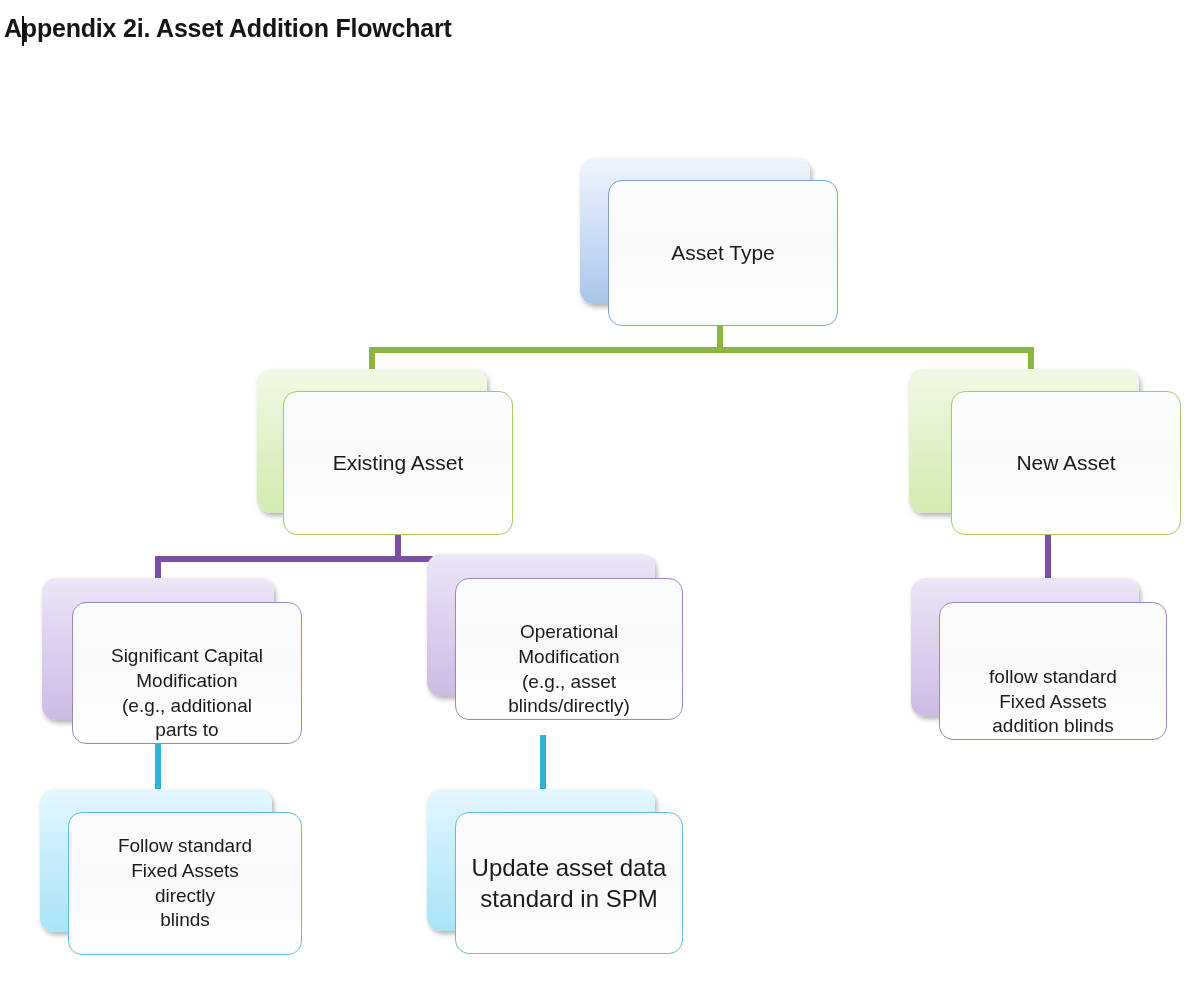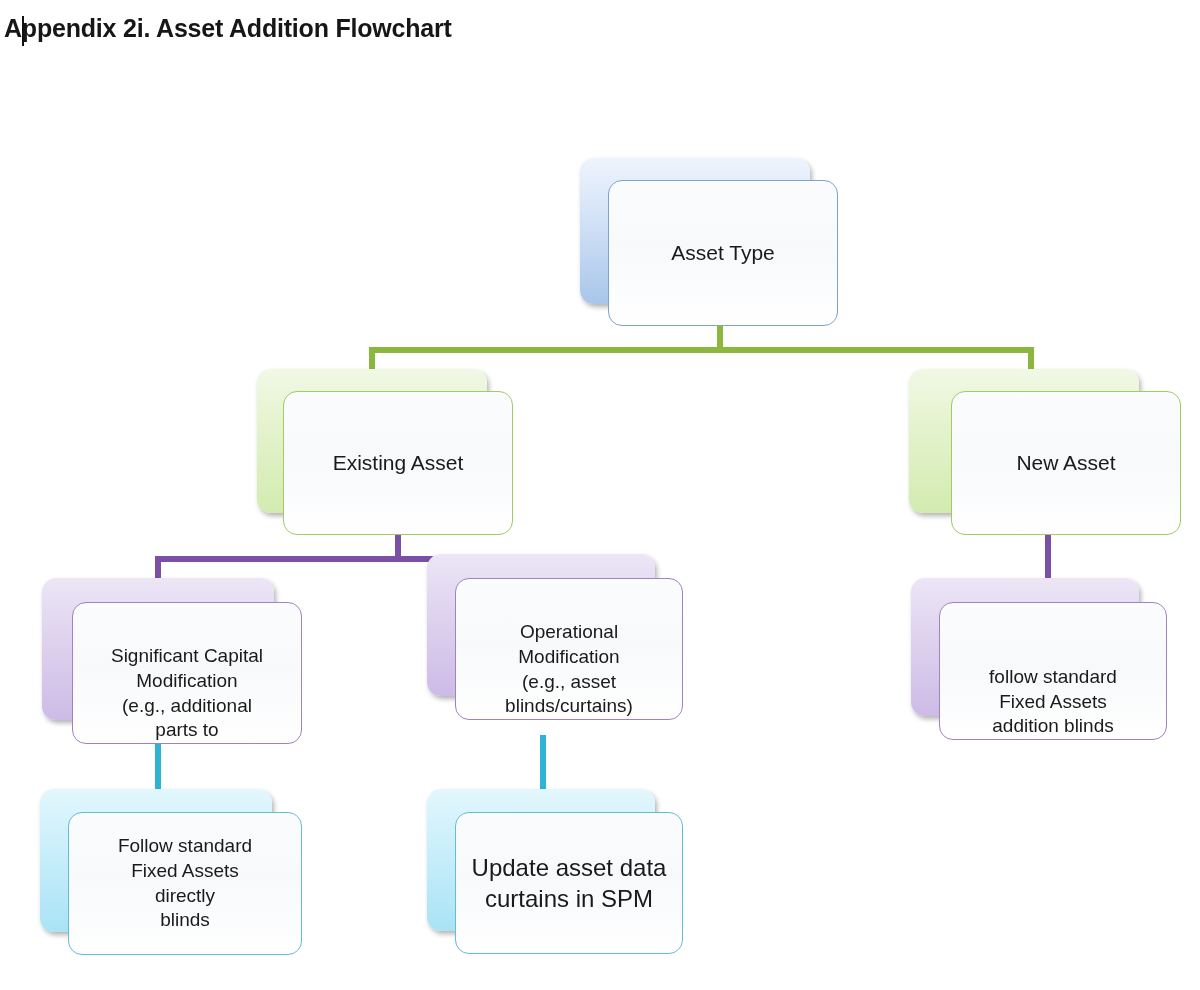--- a/index.html
+++ b/index.html
@@ -162,21 +162,21 @@
     </div>
   </div>
 
   <div class="node n-purple" style="left:427px; top:554px; width:258px; height:166px;">
     <div class="card-back" style="width:228px; height:142px;"></div>
     <div class="card-front" style="left:28px; top:24px; width:228px; height:142px;">
       <span class="card-label" style="font-size:19px;">
         <span>Operational</span><br>
         <span>Modification</span><br>
         <span>(e.g., asset</span><br>
-        <span>blinds/curtains)</span>
+        <span>blinds/directly)</span>
       </span>
     </div>
   </div>
 
   <div class="node n-purple" style="left:911px; top:578px; width:258px; height:162px;">
     <div class="card-back" style="width:228px; height:138px;"></div>
     <div class="card-front" style="left:28px; top:24px; width:228px; height:138px;">
       <span class="card-label" style="font-size:19px;">
         <span>follow standard</span><br>
         <span>Fixed Assets</span><br>
@@ -195,18 +195,18 @@
         <span>blinds</span>
       </span>
     </div>
   </div>
 
   <div class="node n-cyan" style="left:427px; top:789px; width:258px; height:166px;">
     <div class="card-back" style="width:228px; height:142px;"></div>
     <div class="card-front" style="left:28px; top:23px; width:228px; height:142px;">
       <span class="card-label" style="font-size:24px;">
         <span>Update asset data</span><br>
-        <span>curtains in SPM</span>
+        <span>standard in SPM</span>
       </span>
     </div>
   </div>
 
 </div>
 
 </body></html>

